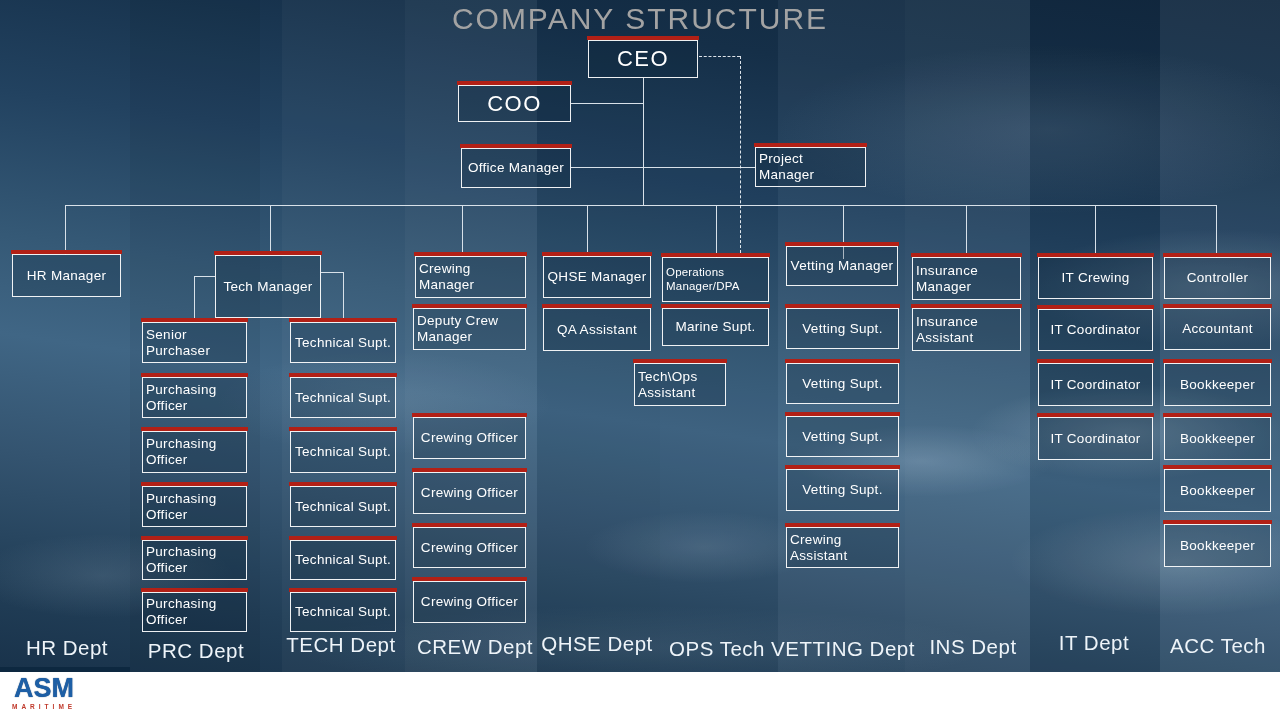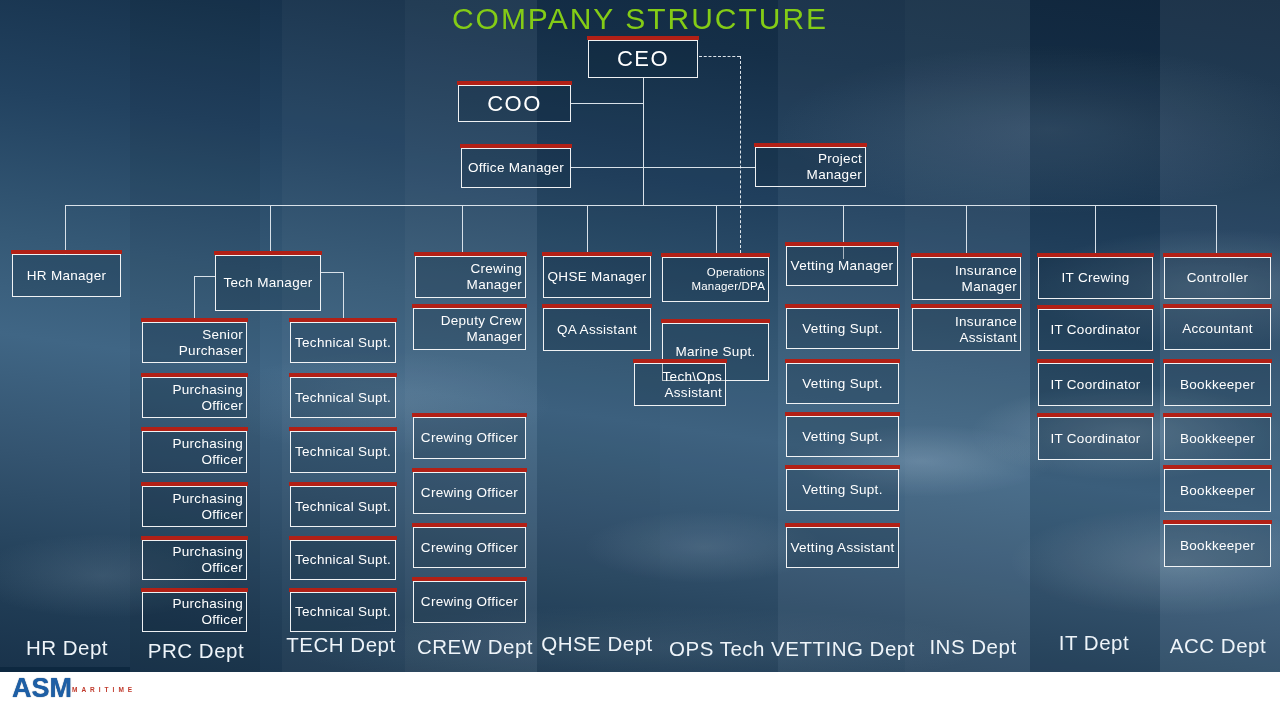--- a/index.html
+++ b/index.html
@@ -21,35 +21,35 @@
       radial-gradient(ellipse 500px 60px at 50% 90%, rgba(170,195,215,.12), transparent 70%);}
   .band{position:absolute;top:0;height:672px;}
   
   .hl{position:absolute;height:0;border-top:1px solid var(--line,#d8e1e9);}
   .vl{position:absolute;width:0;border-left:1px solid var(--line,#d8e1e9);}
   .dh{position:absolute;height:0;border-top:1.5px dashed rgba(244,248,252,.9);}
   .dv{position:absolute;width:0;border-left:1.5px dashed rgba(244,248,252,.9);}
   
   .node{position:absolute;box-sizing:border-box;border:1px solid rgba(255,255,255,.93);
         background:rgba(10,30,52,.22);color:#fff;display:flex;align-items:center;
-        justify-content:center;text-align:right;font-size:13.5px;line-height:1.18;
+        justify-content:center;text-align:left;font-size:13.5px;line-height:1.18;
         letter-spacing:.3px;padding:2px 3px;}
   .node::before{content:"";position:absolute;left:-2px;right:-2px;top:-5px;height:4px;
         background:var(--accent,#b22016);}
   .node.big{font-size:22px;letter-spacing:1.5px;}
   .node.small{font-size:11.5px;letter-spacing:.2px;}
   
   .title{position:absolute;left:640px;top:2px;transform:translateX(-50%);
-         color:#84cc16;font-size:30px;letter-spacing:2px;white-space:nowrap;}
+         color:#a3a3a3;font-size:30px;letter-spacing:2px;white-space:nowrap;}
   .dept{position:absolute;transform:translateX(-50%);color:#eef4f9;font-size:20.5px;
         letter-spacing:.5px;white-space:nowrap;}
   
   .footer{position:absolute;left:0;top:672px;width:1280px;height:48px;background:#ffffff;}
   .footer-accent{position:absolute;left:0;top:667px;width:130px;height:5px;background:#0d2840;}
-  .logo{position:absolute;left:12px;top:675px;display:flex;flex-direction:row;align-items:center;}
+  .logo{position:absolute;left:12px;top:675px;display:flex;flex-direction:column;align-items:center;}
   .logo-main{font-size:27px;font-weight:bold;color:#1d5fa6;letter-spacing:0px;line-height:1;
         text-shadow:0 0 1px #123a66;}
   .logo-sub{font-size:6.5px;font-weight:bold;color:#c0392b;letter-spacing:4px;margin-top:1px;}
 </style>
 </head>
 <body>
 
 <div id="stage">
   <div class="bg"></div>
   <div class="foam"></div>
@@ -91,21 +91,21 @@
     </div>
   <div class="node big" style="left:458px;top:85px;width:113px;height:37px">
       <span>COO</span>
     </div>
   <div class="node" style="left:461px;top:148px;width:110px;height:40px">
       <span>Office Manager</span>
     </div>
   <div class="node" style="left:755px;top:147px;width:111px;height:40px">
       <span>Project Manager</span>
     </div>
-  <div class="node" style="left:215px;top:255px;width:106px;height:56px">
+  <div class="node" style="left:215px;top:255px;width:106px;height:63px">
       <span>Tech Manager</span>
     </div>
 
   <div class="node" style="left:12px;top:254px;width:109px;height:43px">
       <span>HR Manager</span>
     </div>
   <div class="node" style="left:415px;top:256px;width:111px;height:42px">
       <span>Crewing Manager</span>
     </div>
   <div class="node" style="left:543px;top:256px;width:108px;height:42px">
@@ -178,41 +178,41 @@
       <span>Crewing Officer</span>
     </div>
   <div class="node" style="left:413px;top:581px;width:113px;height:42px">
       <span>Crewing Officer</span>
     </div>
 
   <div class="node" style="left:543px;top:308px;width:108px;height:43px">
       <span>QA Assistant</span>
     </div>
 
-  <div class="node" style="left:662px;top:323px;width:107px;height:58px">
+  <div class="node" style="left:662px;top:308px;width:107px;height:38px">
       <span>Marine Supt.</span>
     </div>
   <div class="node" style="left:634px;top:363px;width:92px;height:43px">
       <span>Tech\Ops Assistant</span>
     </div>
 
   <div class="node" style="left:786px;top:308px;width:113px;height:41px">
       <span>Vetting Supt.</span>
     </div>
   <div class="node" style="left:786px;top:363px;width:113px;height:41px">
       <span>Vetting Supt.</span>
     </div>
   <div class="node" style="left:786px;top:416px;width:113px;height:41px">
       <span>Vetting Supt.</span>
     </div>
   <div class="node" style="left:786px;top:469px;width:113px;height:42px">
       <span>Vetting Supt.</span>
     </div>
   <div class="node" style="left:786px;top:527px;width:113px;height:41px">
-      <span>Vetting Assistant</span>
+      <span>Crewing Assistant</span>
     </div>
 
   <div class="node" style="left:912px;top:308px;width:109px;height:43px">
       <span>Insurance Assistant</span>
     </div>
 
   <div class="node" style="left:1038px;top:309px;width:115px;height:42px">
       <span>IT Coordinator</span>
     </div>
   <div class="node" style="left:1038px;top:363px;width:115px;height:43px">
@@ -240,21 +240,21 @@
 
   <div class="dept" style="left:67px;top:636px">HR Dept</div>
   <div class="dept" style="left:196px;top:639px">PRC Dept</div>
   <div class="dept" style="left:341px;top:633px">TECH Dept</div>
   <div class="dept" style="left:475px;top:635px">CREW Dept</div>
   <div class="dept" style="left:597px;top:632px">QHSE Dept</div>
   <div class="dept" style="left:717px;top:637px">OPS  Tech</div>
   <div class="dept" style="left:843px;top:637px">VETTING Dept</div>
   <div class="dept" style="left:973px;top:635px">INS Dept</div>
   <div class="dept" style="left:1094px;top:631px">IT Dept</div>
-  <div class="dept" style="left:1218px;top:634px">ACC Dept</div>
+  <div class="dept" style="left:1218px;top:634px">ACC Tech</div>
 
   <div class="footer"></div>
   <div class="footer-accent"></div>
   <div class="logo">
     <div class="logo-main">ASM</div>
     <div class="logo-sub">MARITIME</div>
   </div>
 </div>
 
 </body></html>

